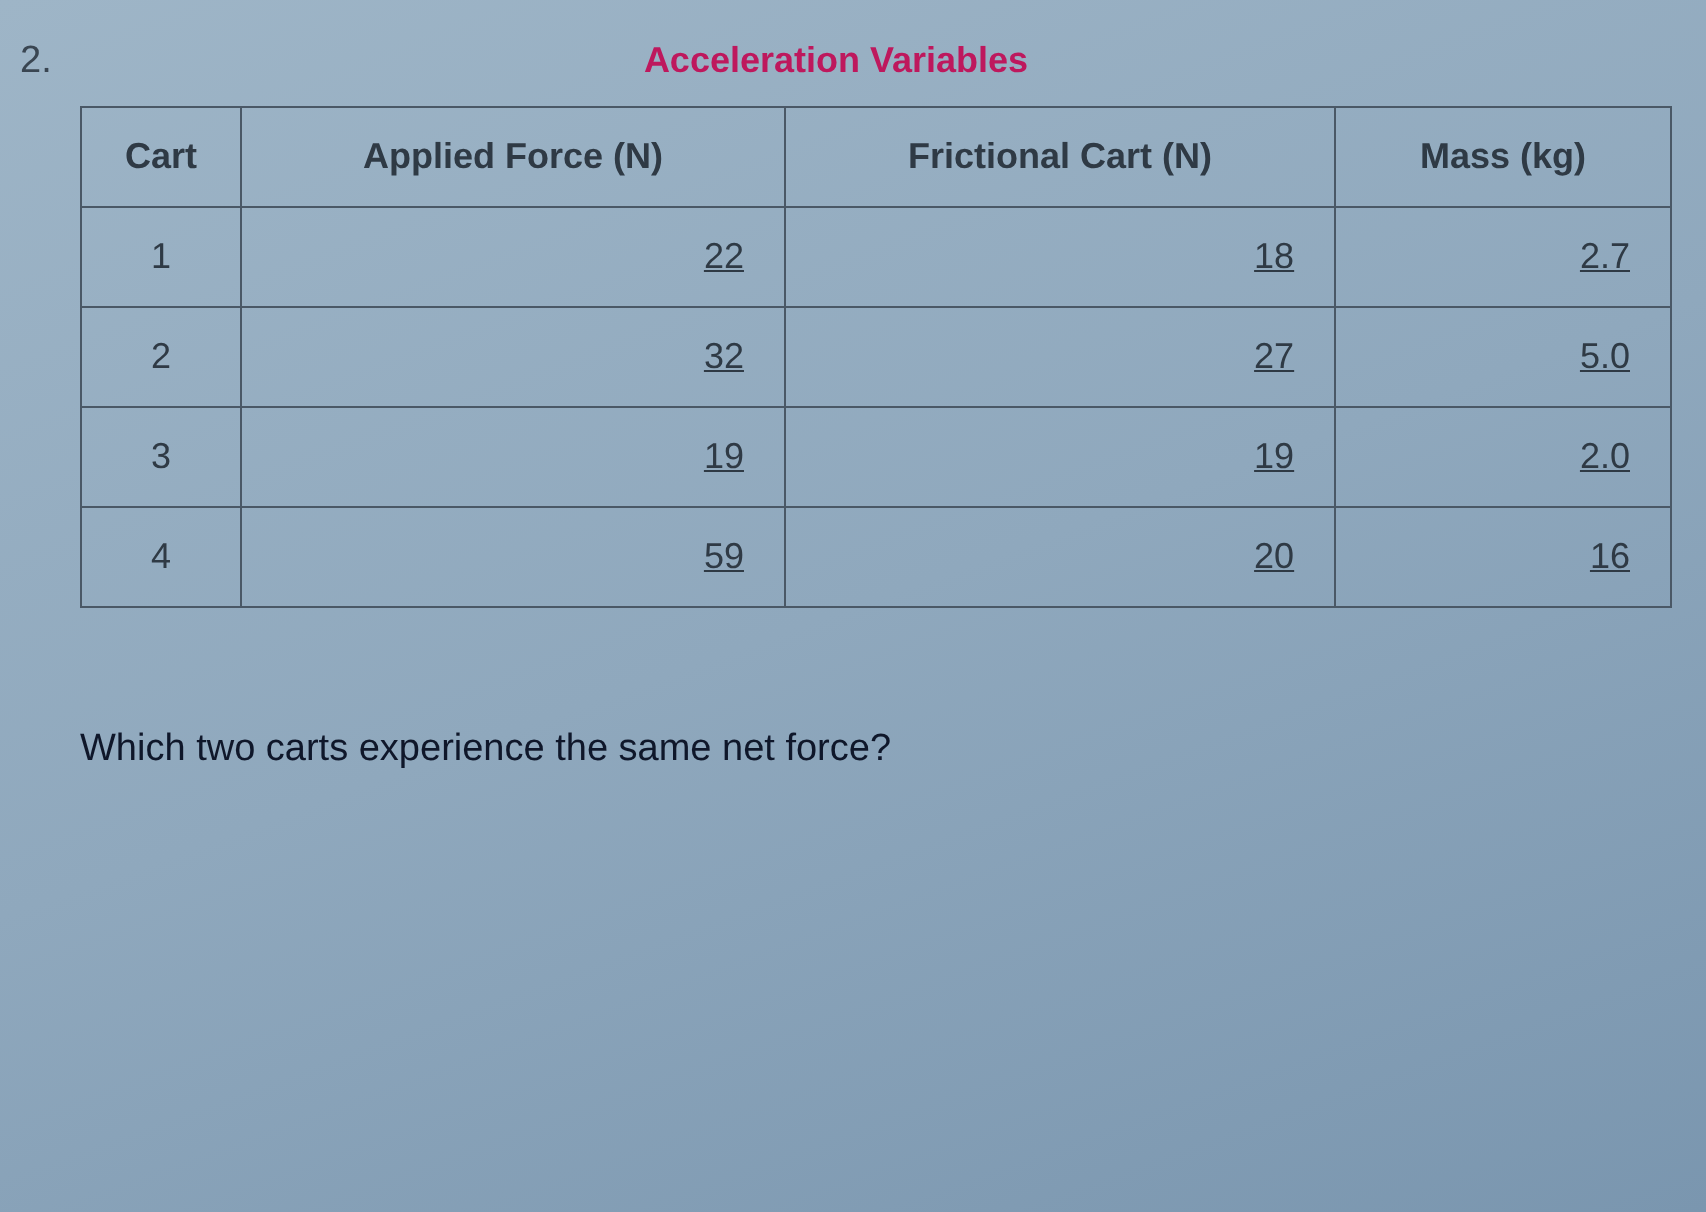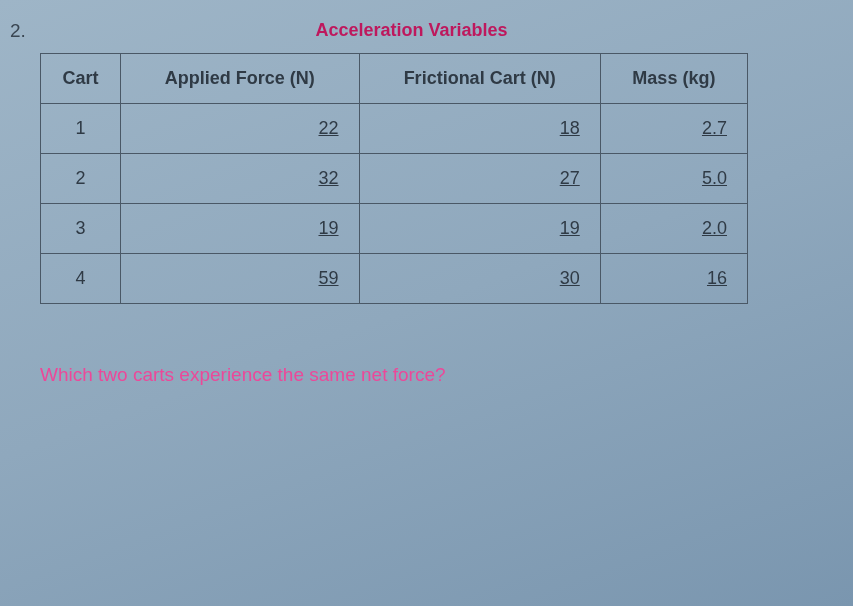--- a/index.html
+++ b/index.html
@@ -38,21 +38,21 @@
     .table-title {
       font-size: 18px;
       font-weight: bold;
       color: #be185d;
       text-align: center;
       margin-bottom: 12px;
       margin-left: -40px;
     }
     .data-table {
       border-collapse: collapse;
-      width: 708px;
+      width: 796px;
       margin-bottom: 60px;
     }
     .data-table th,
     .data-table td {
       border: 1.5px solid #4a5866;
       padding: 14px 12px;
       font-size: 18px;
       color: #2f3a45;
     }
     .data-table th {
@@ -66,21 +66,21 @@
       text-align: center;
       width: 80px;
     }
     .data-table td.num-col {
       text-align: right;
       padding-right: 20px;
       text-decoration: underline;
     }
     .sub-question {
       font-size: 19px;
-      color: #ec4899;
+      color: #0f172a;
       margin-top: 4px;
     }
   </style>
 </head>
 <body>
 
 <div class="question-wrapper">
   <div class="question-number">2.</div>
   <div class="question-content">
 
@@ -110,21 +110,21 @@
         </tr>
         <tr>
           <td class="cart-col">3</td>
           <td class="num-col">19</td>
           <td class="num-col">19</td>
           <td class="num-col">2.0</td>
         </tr>
         <tr>
           <td class="cart-col">4</td>
           <td class="num-col">59</td>
-          <td class="num-col">30</td>
+          <td class="num-col">20</td>
           <td class="num-col">16</td>
         </tr>
       </tbody>
     </table>
 
     <div class="sub-question">Which two carts experience the same net force?</div>
   </div>
 </div>
 
 </body></html>

